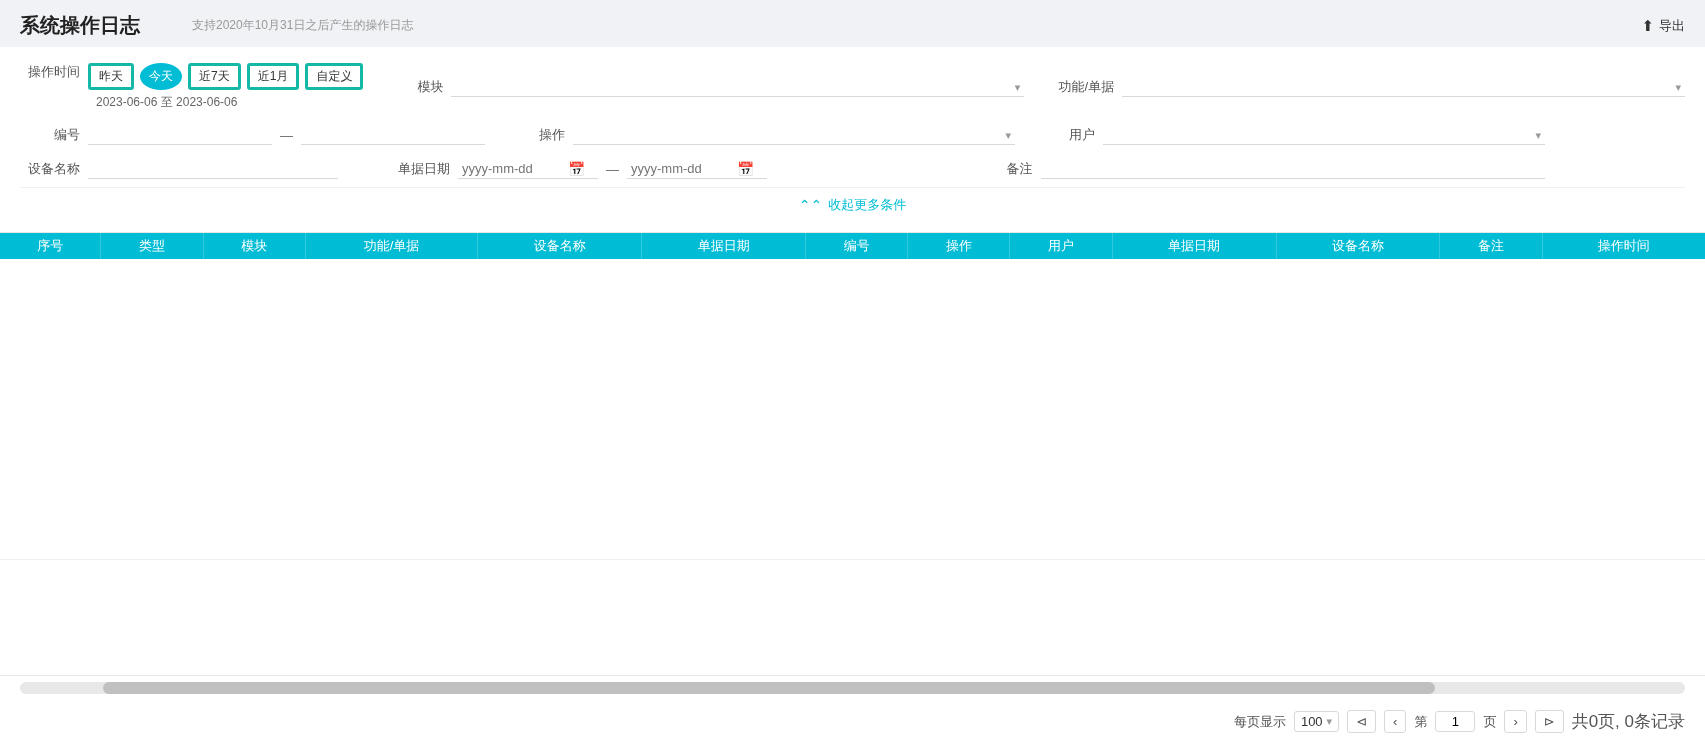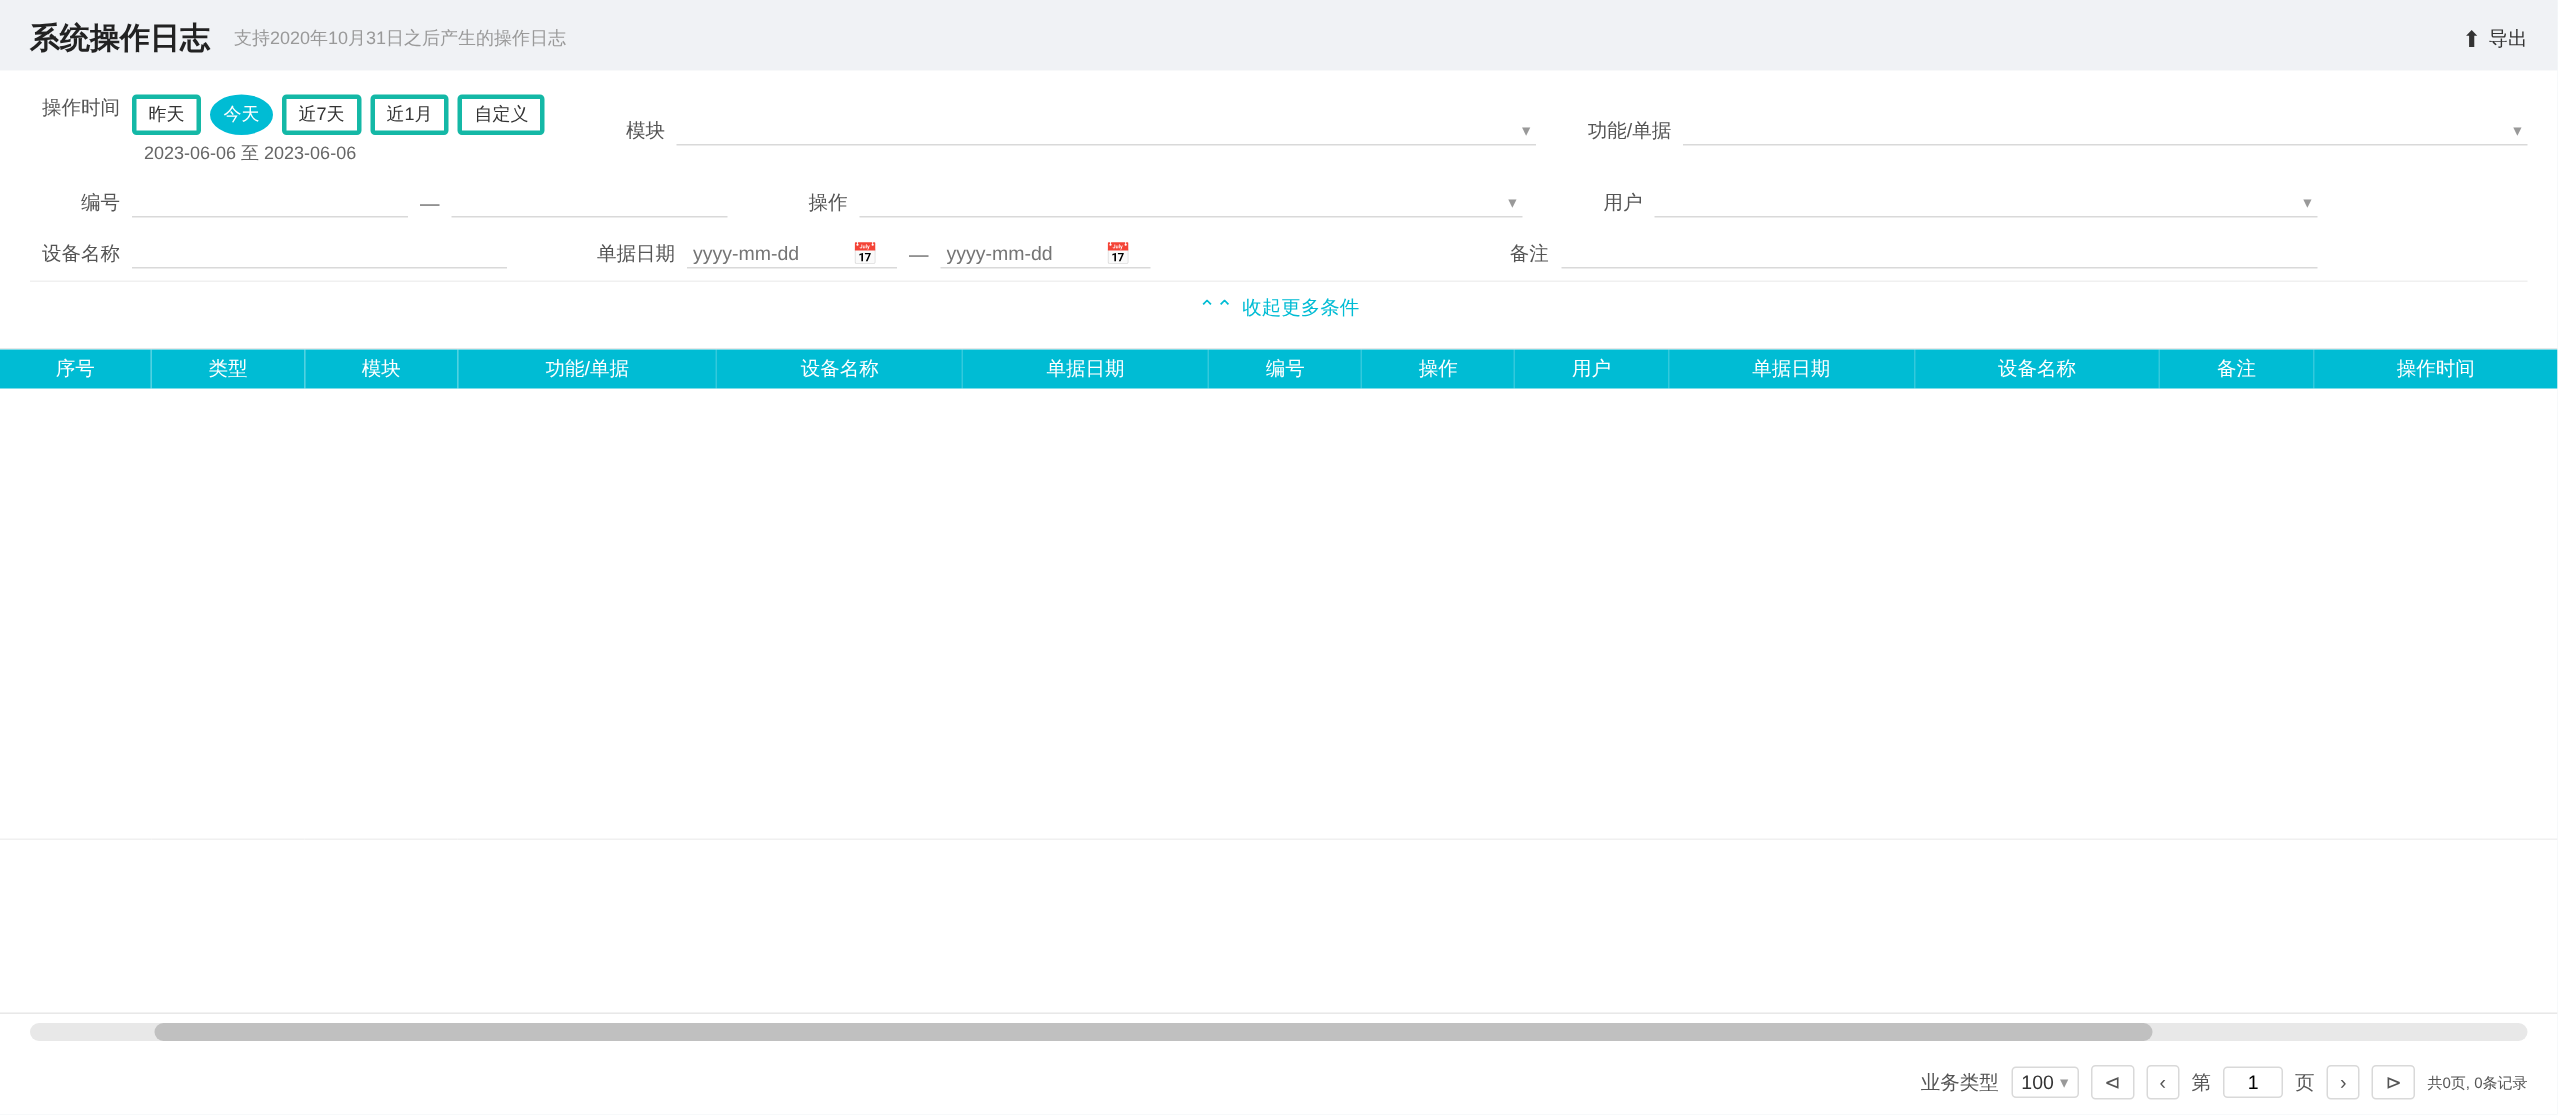--- a/index.html
+++ b/index.html
@@ -60,30 +60,30 @@
     .fake-scrollbar { height: 12px; margin: 0 20px; background: #e8e8e8; border-radius: 6px; position: relative; }
     .fake-scrollbar-thumb { width: 80%; height: 100%; background: #c0c0c0; border-radius: 6px; position: absolute; left: 5%; }
 
     
     .pagination-bar { display: flex; align-items: center; justify-content: flex-end; padding: 10px 20px; background: #fff; gap: 8px; }
     .page-size-label { font-size: 13px; color: #555; }
     .page-nav-btn { border: 1px solid #d9d9d9; background: #fff; padding: 3px 8px; cursor: pointer; border-radius: 3px; color: #555; font-size: 13px; }
     .page-nav-btn:disabled { color: #ccc; cursor: default; }
     .page-label { font-size: 13px; color: #555; }
     .page-input { border: 1px solid #d9d9d9; border-radius: 3px; padding: 2px 6px; font-size: 13px; width: 40px; text-align: center; }
-    .total-label { font-size: 10px; color: #555; }
+    .total-label { font-size: 17px; color: #555; }
     .col-block { display: flex; flex-direction: column; }
   </style>
 </head>
 <body>
 
 <div class="page-wrapper">
 
   <div class="page-header">
-    <div style="display:flex;align-items:center;">
+    <div style="display:flex;align-items:center;gap:36px;">
       <span class="page-title">系统操作日志</span>
       <span class="page-subtitle">支持2020年10月31日之后产生的操作日志</span>
     </div>
     <button class="export-btn">
       <span style="font-size:15px;">⬆</span>
       <span>导出</span>
     </button>
   </div>
 
   <div class="filter-area">
@@ -220,21 +220,21 @@
     </table>
   </div>
 
   <div class="scrollbar-area">
     <div class="fake-scrollbar">
       <div class="fake-scrollbar-thumb"></div>
     </div>
   </div>
 
   <div class="pagination-bar">
-    <span class="page-size-label">业务类型</span>
+    <span class="page-size-label">每页显示</span>
     <div style="display:flex;align-items:center;border:1px solid #d9d9d9;border-radius:3px;padding:2px 6px;gap:4px;">
       <span style="font-size:13px;">100</span>
       <span style="color:#999;font-size:11px;">▾</span>
     </div>
     <button class="page-nav-btn">⊲</button>
     <button class="page-nav-btn">‹</button>
     <span class="page-label">第</span>
     <input class="page-input" type="text" value="1" style="">
     <span class="page-label">页</span>
     <button class="page-nav-btn">›</button>

